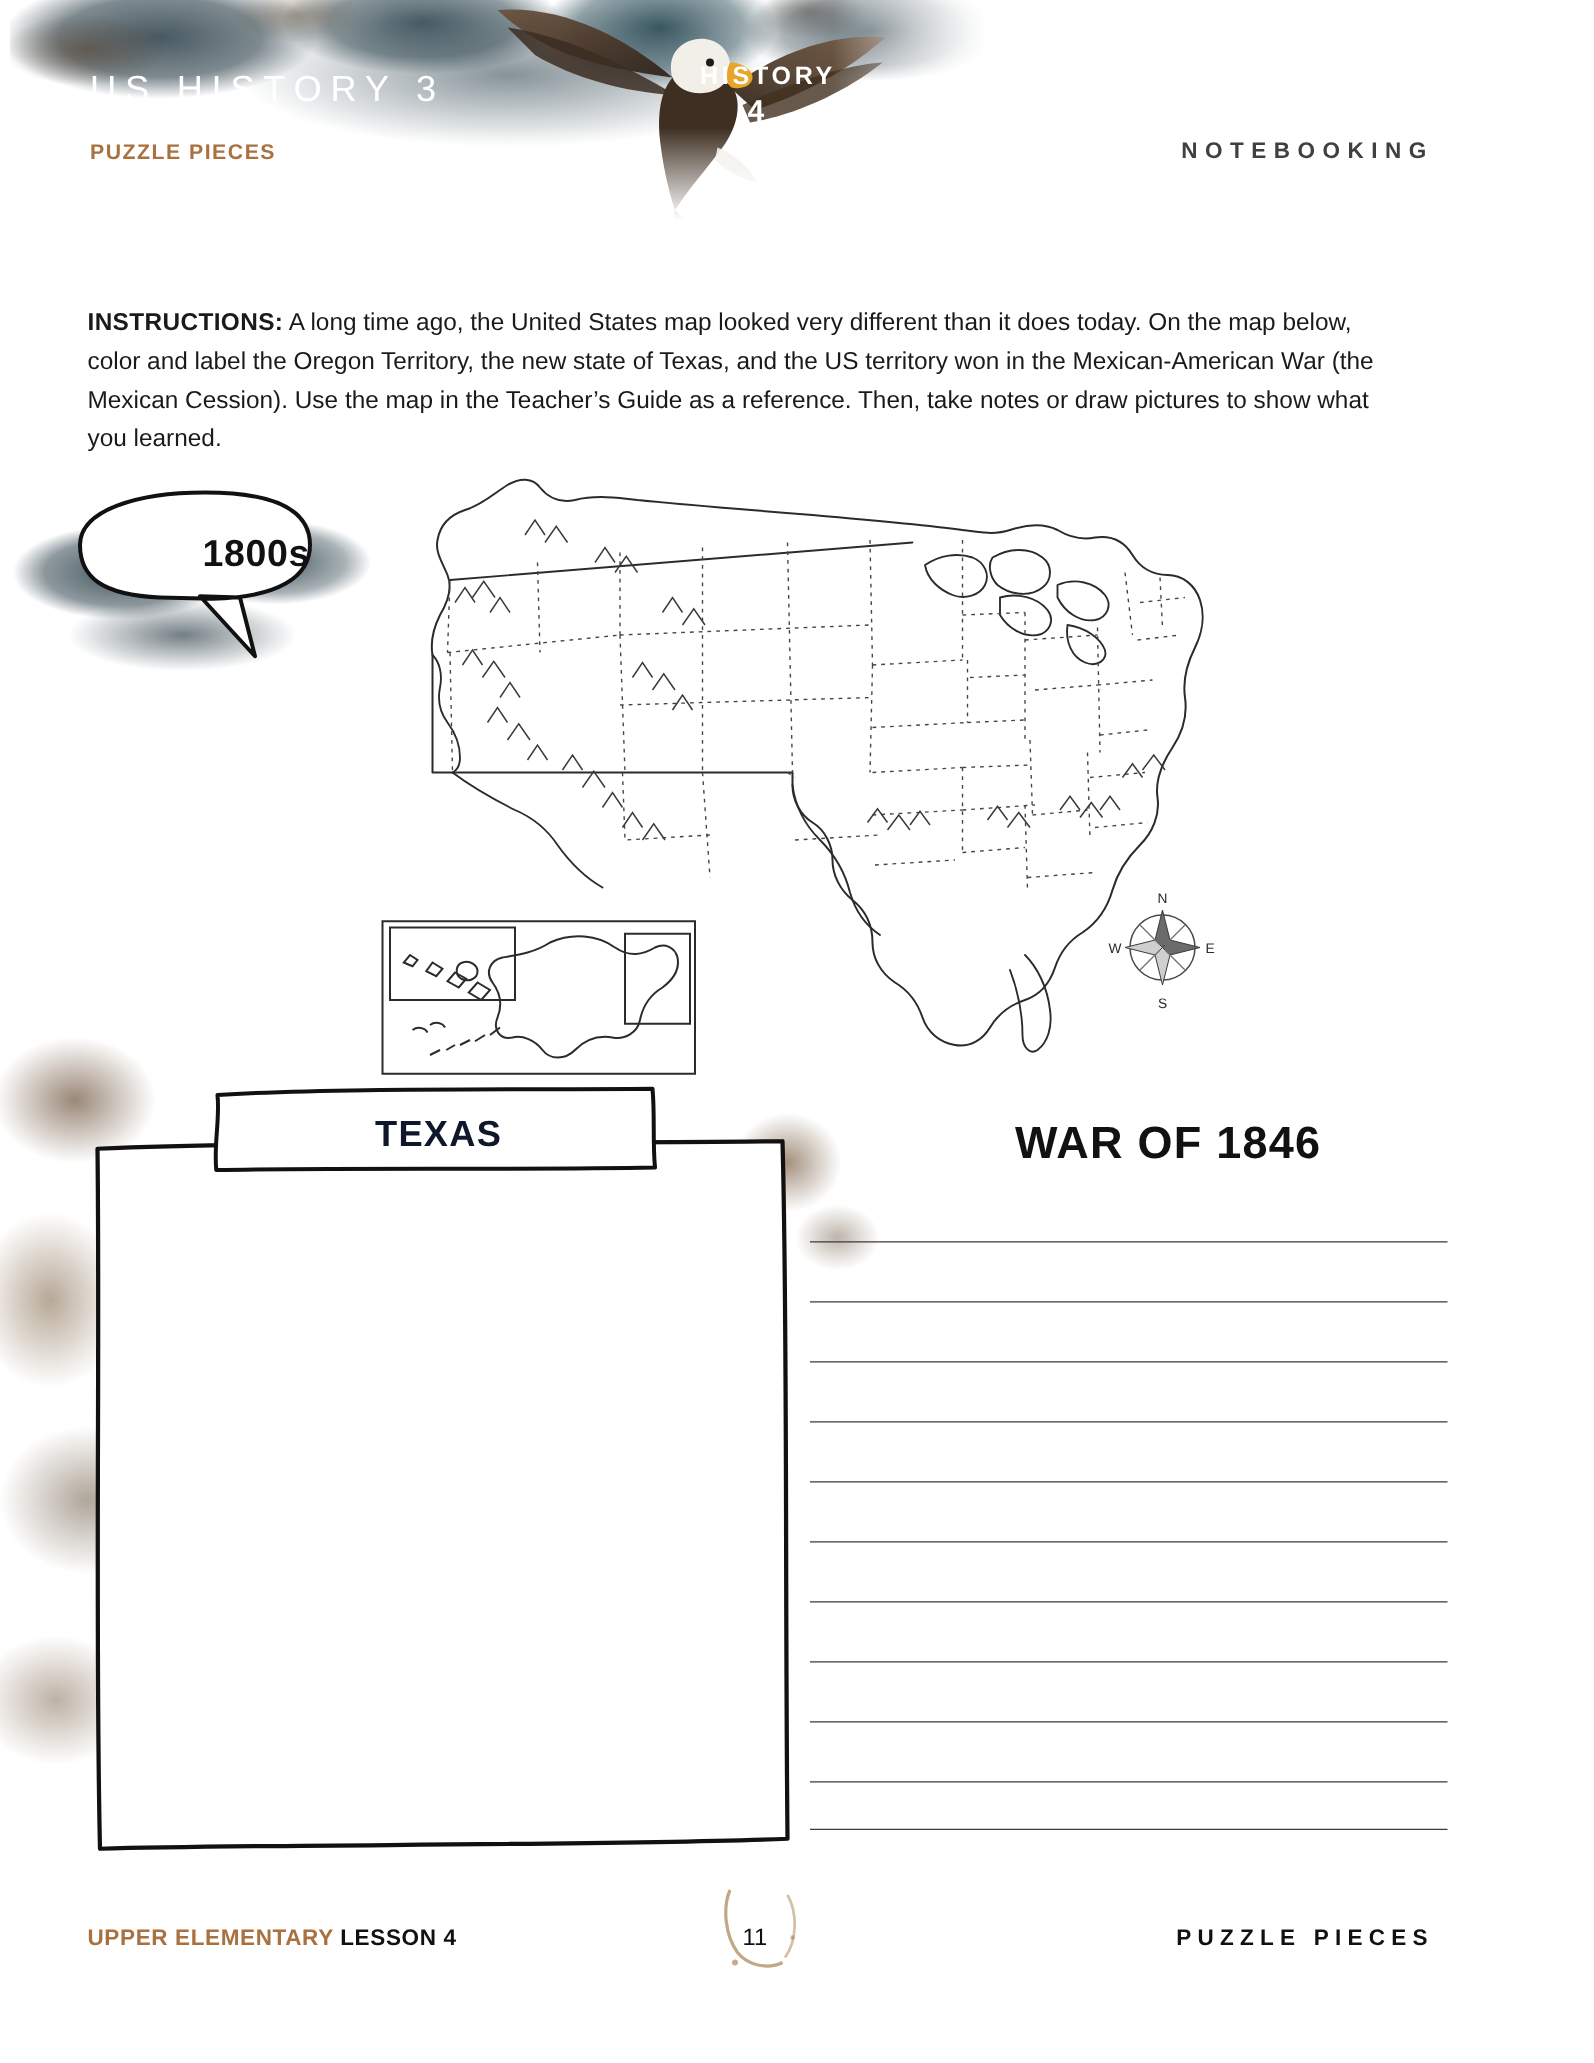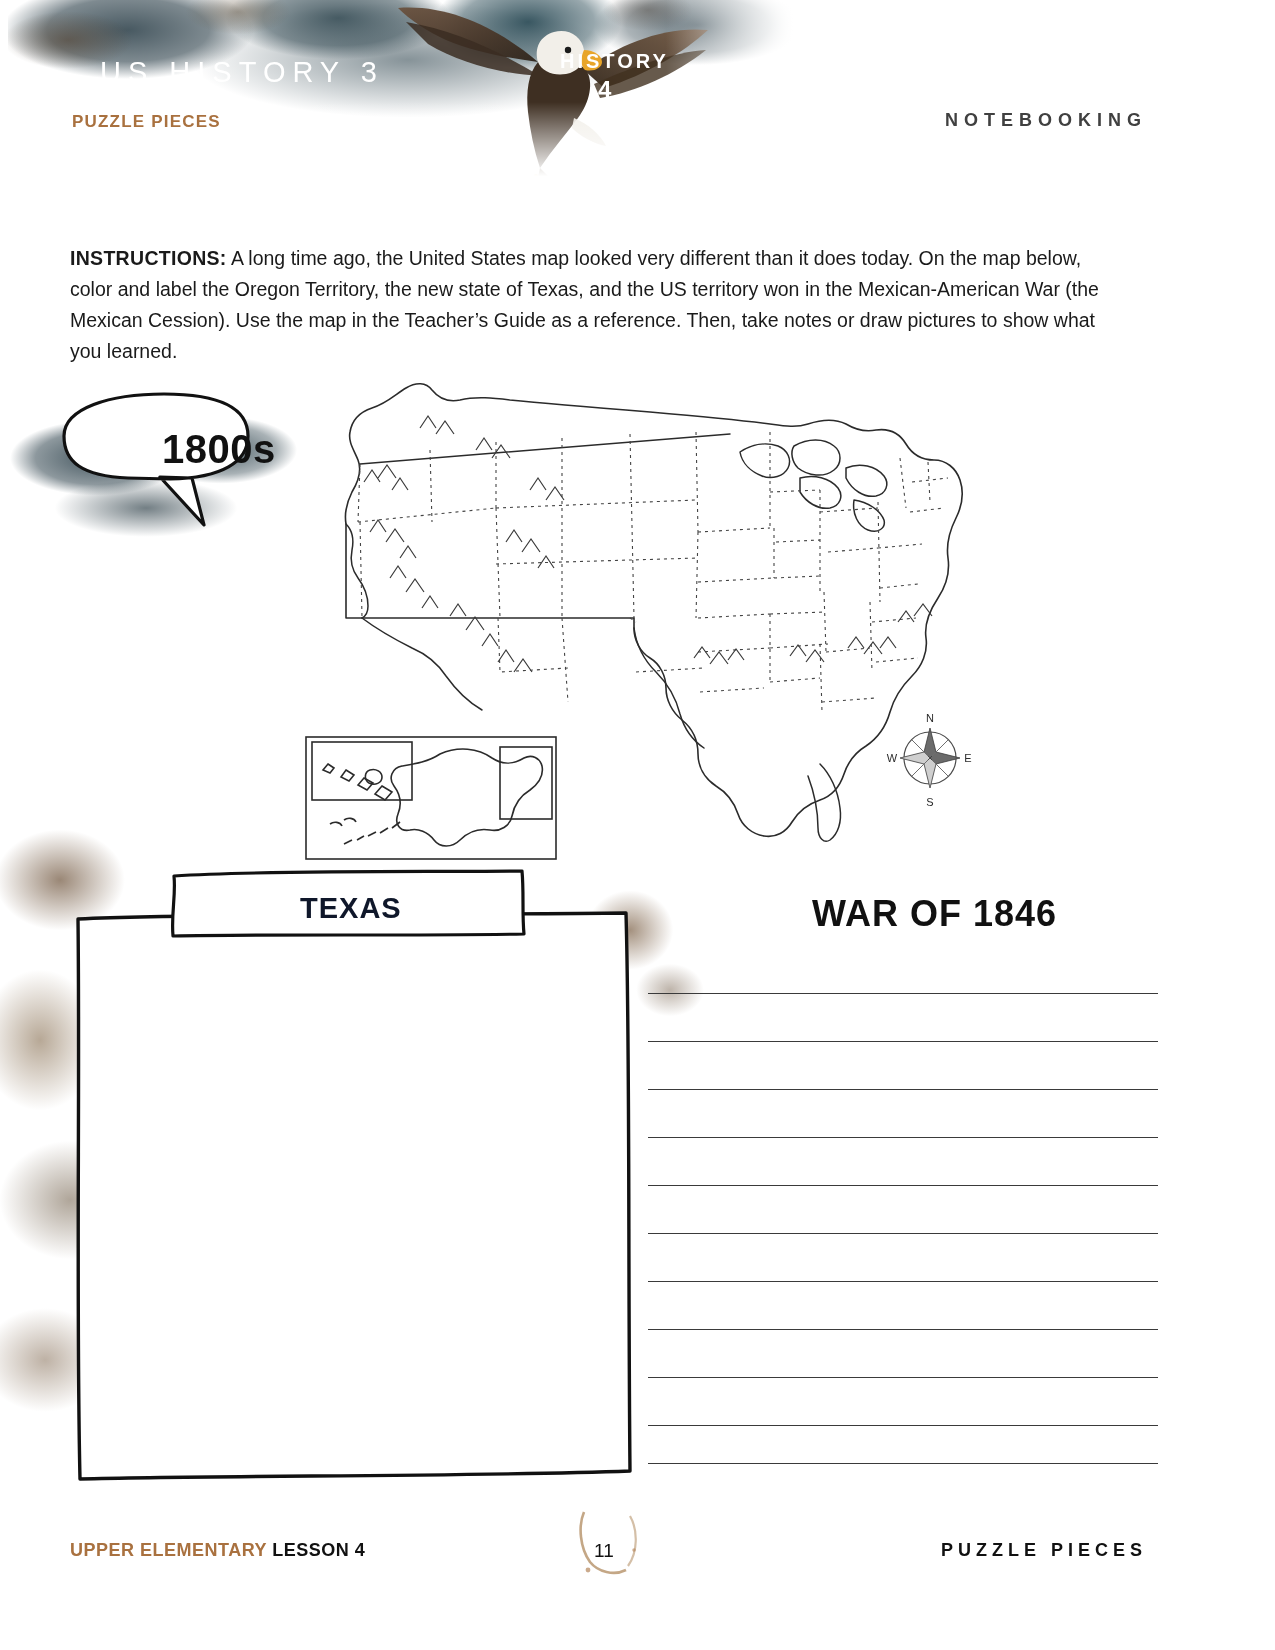--- a/index.html
+++ b/index.html
@@ -40,21 +40,21 @@
   .hb-right-fade {
     position:absolute; right:0; top:0; width:150px; height:100%;
     background:linear-gradient(to right, rgba(255,255,255,0) 0%, #fff 85%);
   }
 
   .eagle { position:absolute; left:380px; top:0px; width:330px; height:200px; }
 
   .title-main {
     position:absolute; left:72px; top:56px;
     color:#ffffff; font-size:29px; letter-spacing:7px;
-    font-family:"Liberation Sans", sans-serif; font-weight:400;margin-left:28px;
+    font-family:"Liberation Sans", sans-serif; font-weight:400;
   }
   .title-sub {
     position:absolute; left:72px; top:112px;
     color:#a9713f; font-size:17px; letter-spacing:1.2px; font-weight:bold;
   }
   .lesson-word {
     position:absolute; left:560px; top:50px;
     color:#ffffff; font-size:20px; letter-spacing:3px; font-weight:bold;
   }
   .lesson-num {
@@ -77,21 +77,21 @@
   .splotch-left {
     position:absolute; left:6px; top:398px; width:310px; height:160px;
     background:
       radial-gradient(ellipse 110px 48px at 90px 60px, rgba(48,68,78,0.9) 0%, rgba(48,68,78,0.55) 55%, rgba(48,68,78,0) 78%),
       radial-gradient(ellipse 95px 42px at 215px 52px, rgba(40,62,72,0.85) 0%, rgba(40,62,72,0.4) 58%, rgba(40,62,72,0) 80%),
       radial-gradient(ellipse 120px 38px at 140px 110px, rgba(55,72,80,0.7) 0%, rgba(55,72,80,0) 76%);
   }
   .bubble-wrap { position:absolute; left:52px; top:390px; width:250px; height:145px; }
   .bubble-text {
     position:absolute; left:110px; top:37px;
-    font-size:40px; color:#111; font-weight:bold; letter-spacing:0.5px;
+    font-size:30px; color:#111; font-weight:bold; letter-spacing:0.5px;
   }
 
   
   .map-area { position:absolute; left:300px; top:372px; width:700px; height:500px; }
 
   
   .texas-box { position:absolute; left:70px; top:905px; width:570px; height:580px; }
   .texas-label-box { position:absolute; left:168px; top:866px; width:360px; height:72px; }
   .texas-label {
     position:absolute; left:300px; top:892px; width:100px;

